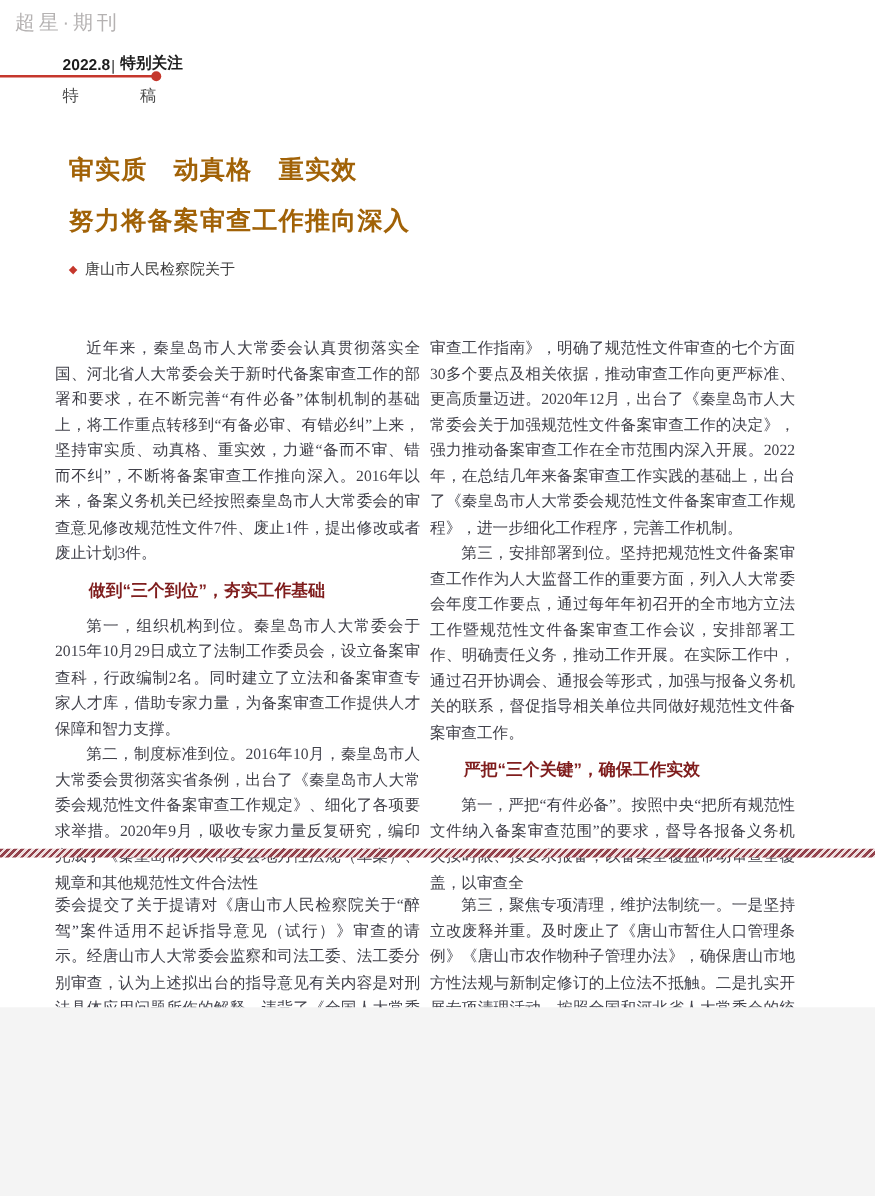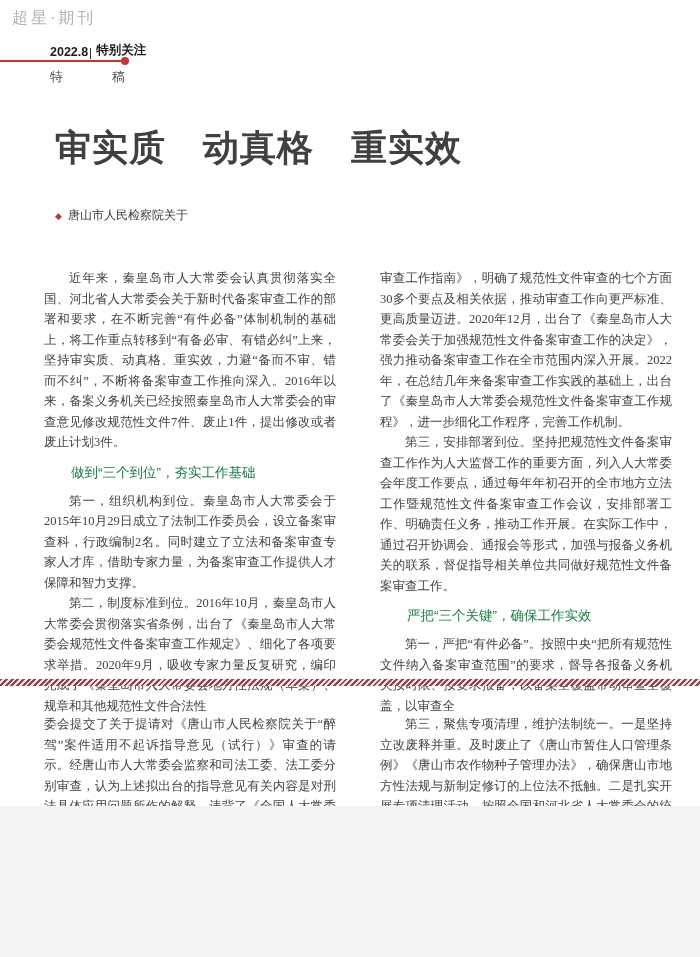--- a/index.html
+++ b/index.html
@@ -40,47 +40,47 @@
   .column-label{
     position:absolute;left:50px;top:68px;width:75px;
     display:flex;justify-content:space-between;
     font-family:"Liberation Sans","DejaVu Sans",sans-serif;
     font-size:13px;color:#4a4a4a;
   }
   
   .title{
     position:absolute;left:55px;top:103px;
     font-family:"Liberation Sans","DejaVu Sans",sans-serif;
-    font-weight:bold;font-size:36px;line-height:41px;
-    letter-spacing:1px;color:#404040;
+    font-weight:bold;font-size:20px;line-height:41px;
+    letter-spacing:1px;color:#a16207;
   }
   
   .byline{
     position:absolute;left:55px;top:207px;
     font-size:12px;color:#3c3c3c;
     display:flex;align-items:center;
   }
   .byline .diamond{
     color:#c5372c;font-size:9px;margin-right:6px;
   }
   
   .col{
     position:absolute;width:292px;
     font-size:12.5px;line-height:20.5px;
     text-align:justify;color:#41414a;
   }
   .col.top{top:268px;}
   .col.bottom{top:714px;}
   .col.left{left:44px;}
-  .col.right{left:380px;}
+  .col.right{left:344px;}
   .para{margin:0;text-indent:2em;}
   .para.cont{text-indent:0;}
   .subhead{
     font-family:"Liberation Sans","DejaVu Sans",sans-serif;
-    font-weight:normal;font-size:13.5px;color:#15803d;
+    font-weight:bold;font-size:13.5px;color:#7f1d1d;
     margin:11px 0 9px 0;text-indent:2em;line-height:18px;
   }
   
   .divider-band{
     position:absolute;left:0;top:679px;width:700px;height:7px;
     background:repeating-linear-gradient(135deg,
       #93424c 0px,#93424c 2px,#efdfe0 2px,#efdfe0 4px);
   }
   
   .end-mark{
@@ -108,20 +108,21 @@
   </div>
   <div class="red-rule"></div>
   <div class="red-dot"></div>
   <div class="column-label">
     <span>特</span>
     <span>稿</span>
   </div>
 
   <h1 class="title">
     <span>审实质　动真格　重实效</span><br>
+    <span>努力将备案审查工作推向深入</span>
   </h1>
 
   <div class="byline">
     <span class="diamond">◆</span>
     <span>唐山市人民检察院关于</span>
   </div>
 
   <div class="col top left">
       <p class="para">近年来，秦皇岛市人大常委会认真贯彻落实全国、河北省人大常委会关于新时代备案审查工作的部署和要求，在不断完善“有件必备”体制机制的基础上，将工作重点转移到“有备必审、有错必纠”上来，坚持审实质、动真格、重实效，力避“备而不审、错而不纠”，不断将备案审查工作推向深入。2016年以来，备案义务机关已经按照秦皇岛市人大常委会的审查意见修改规范性文件7件、废止1件，提出修改或者废止计划3件。</p>
       <h3 class="subhead">做到“三个到位”，夯实工作基础</h3>

